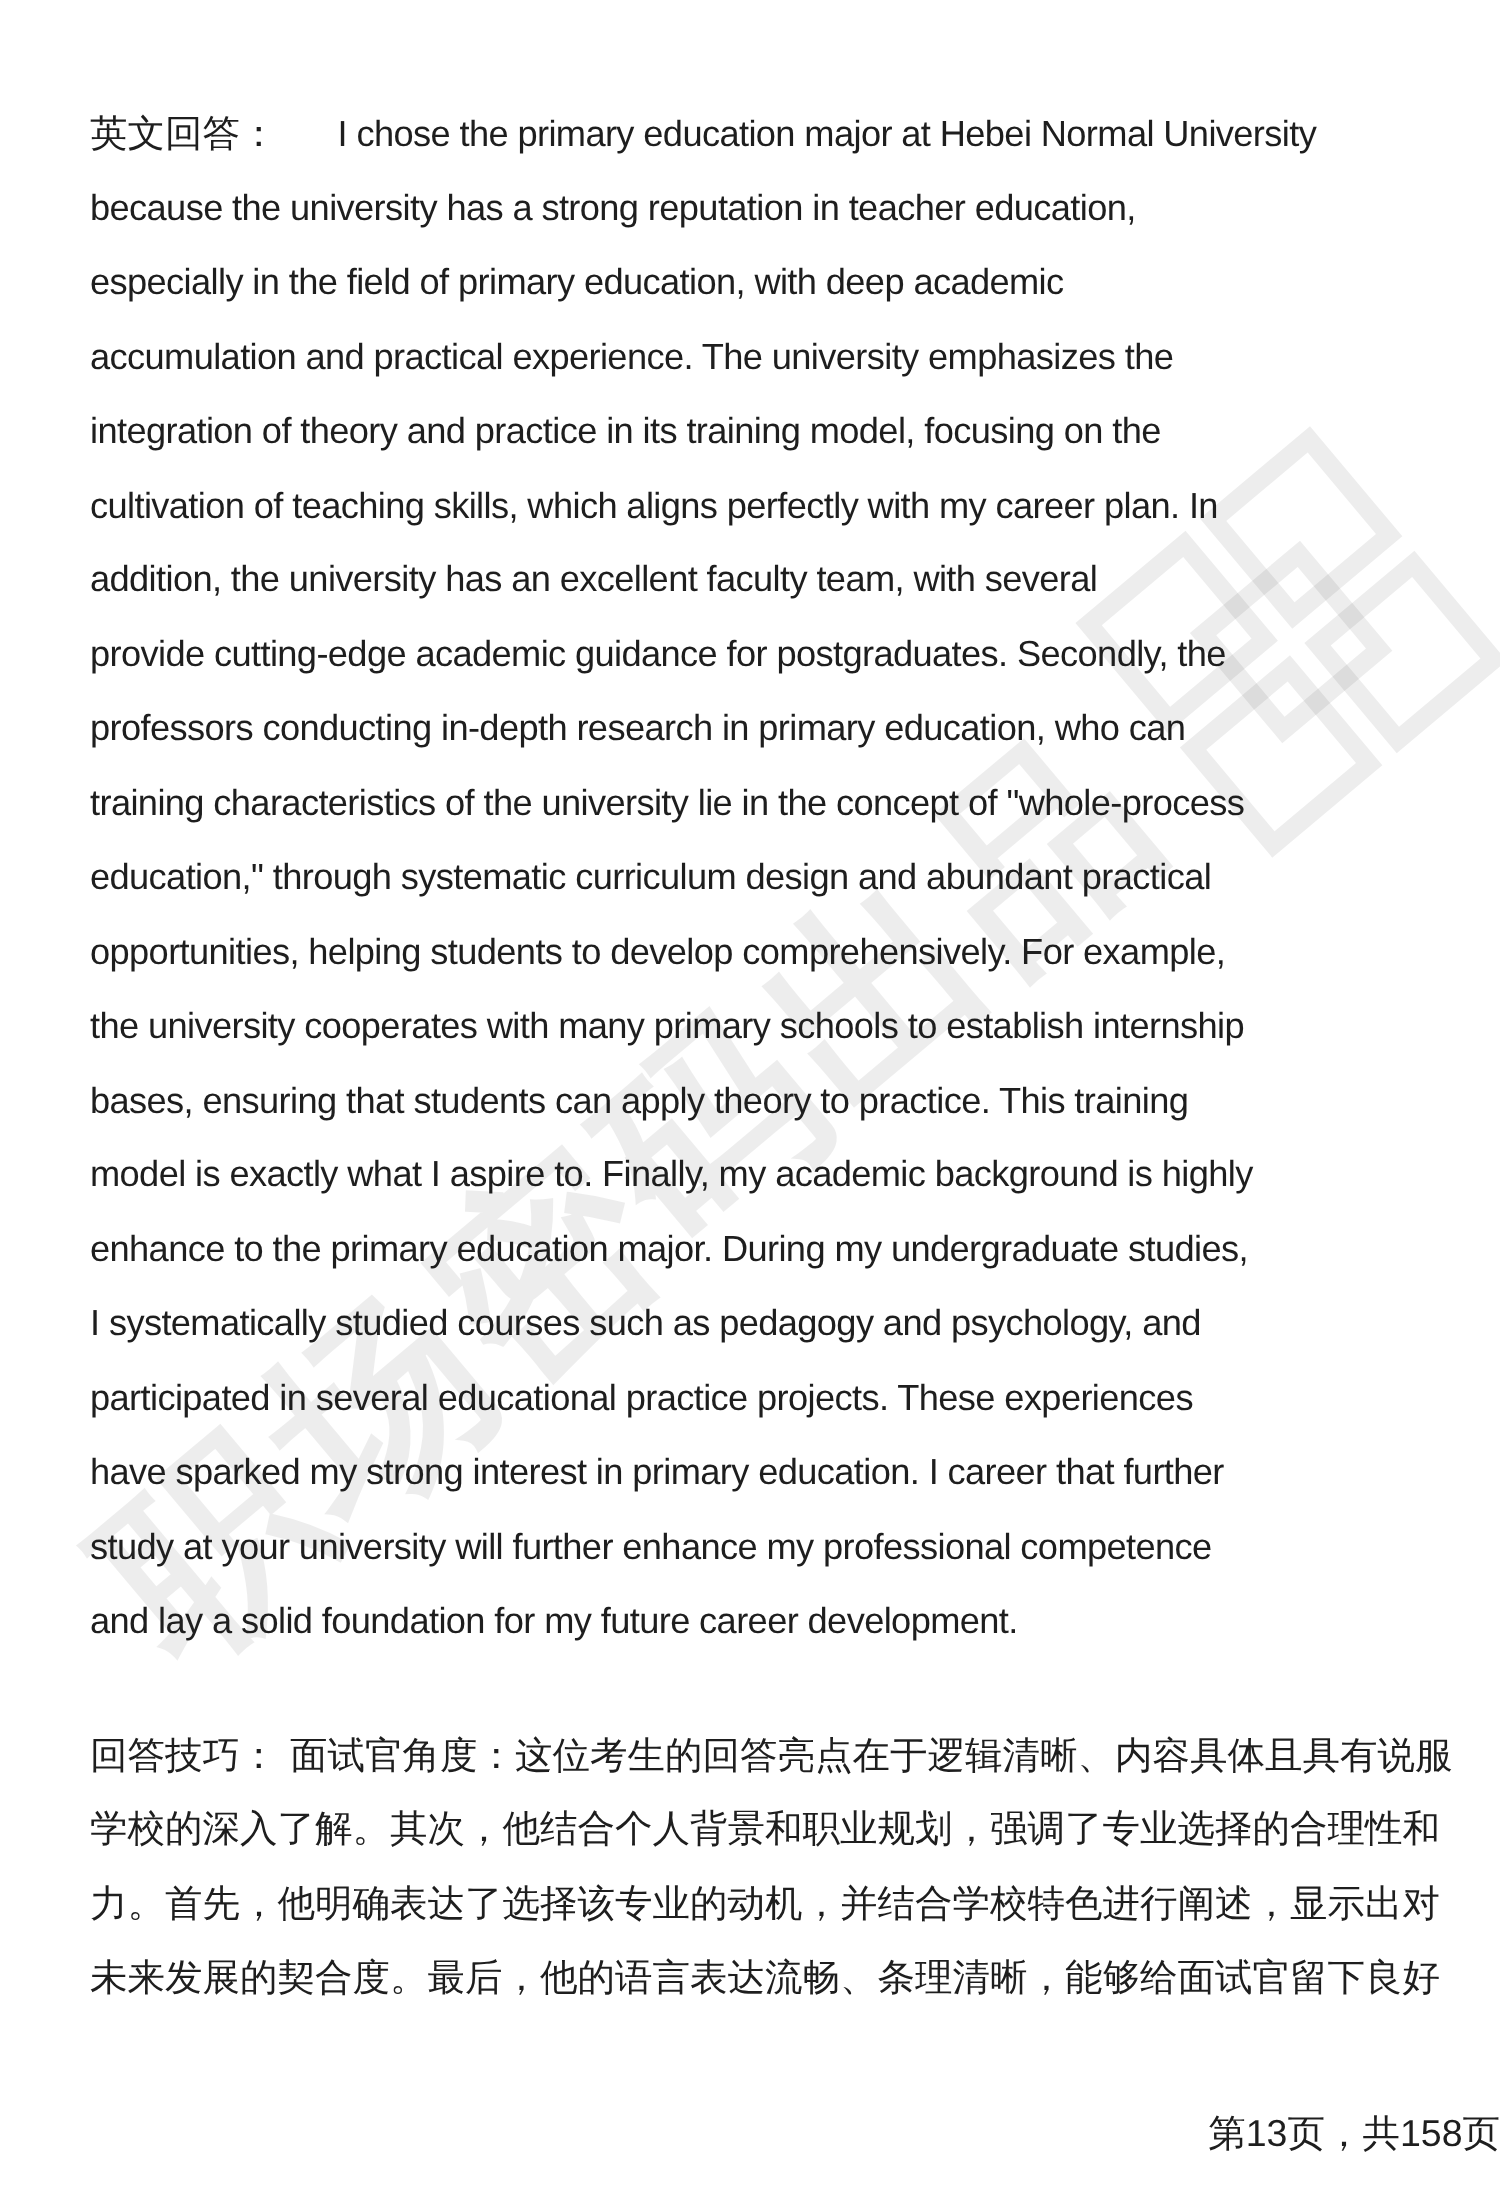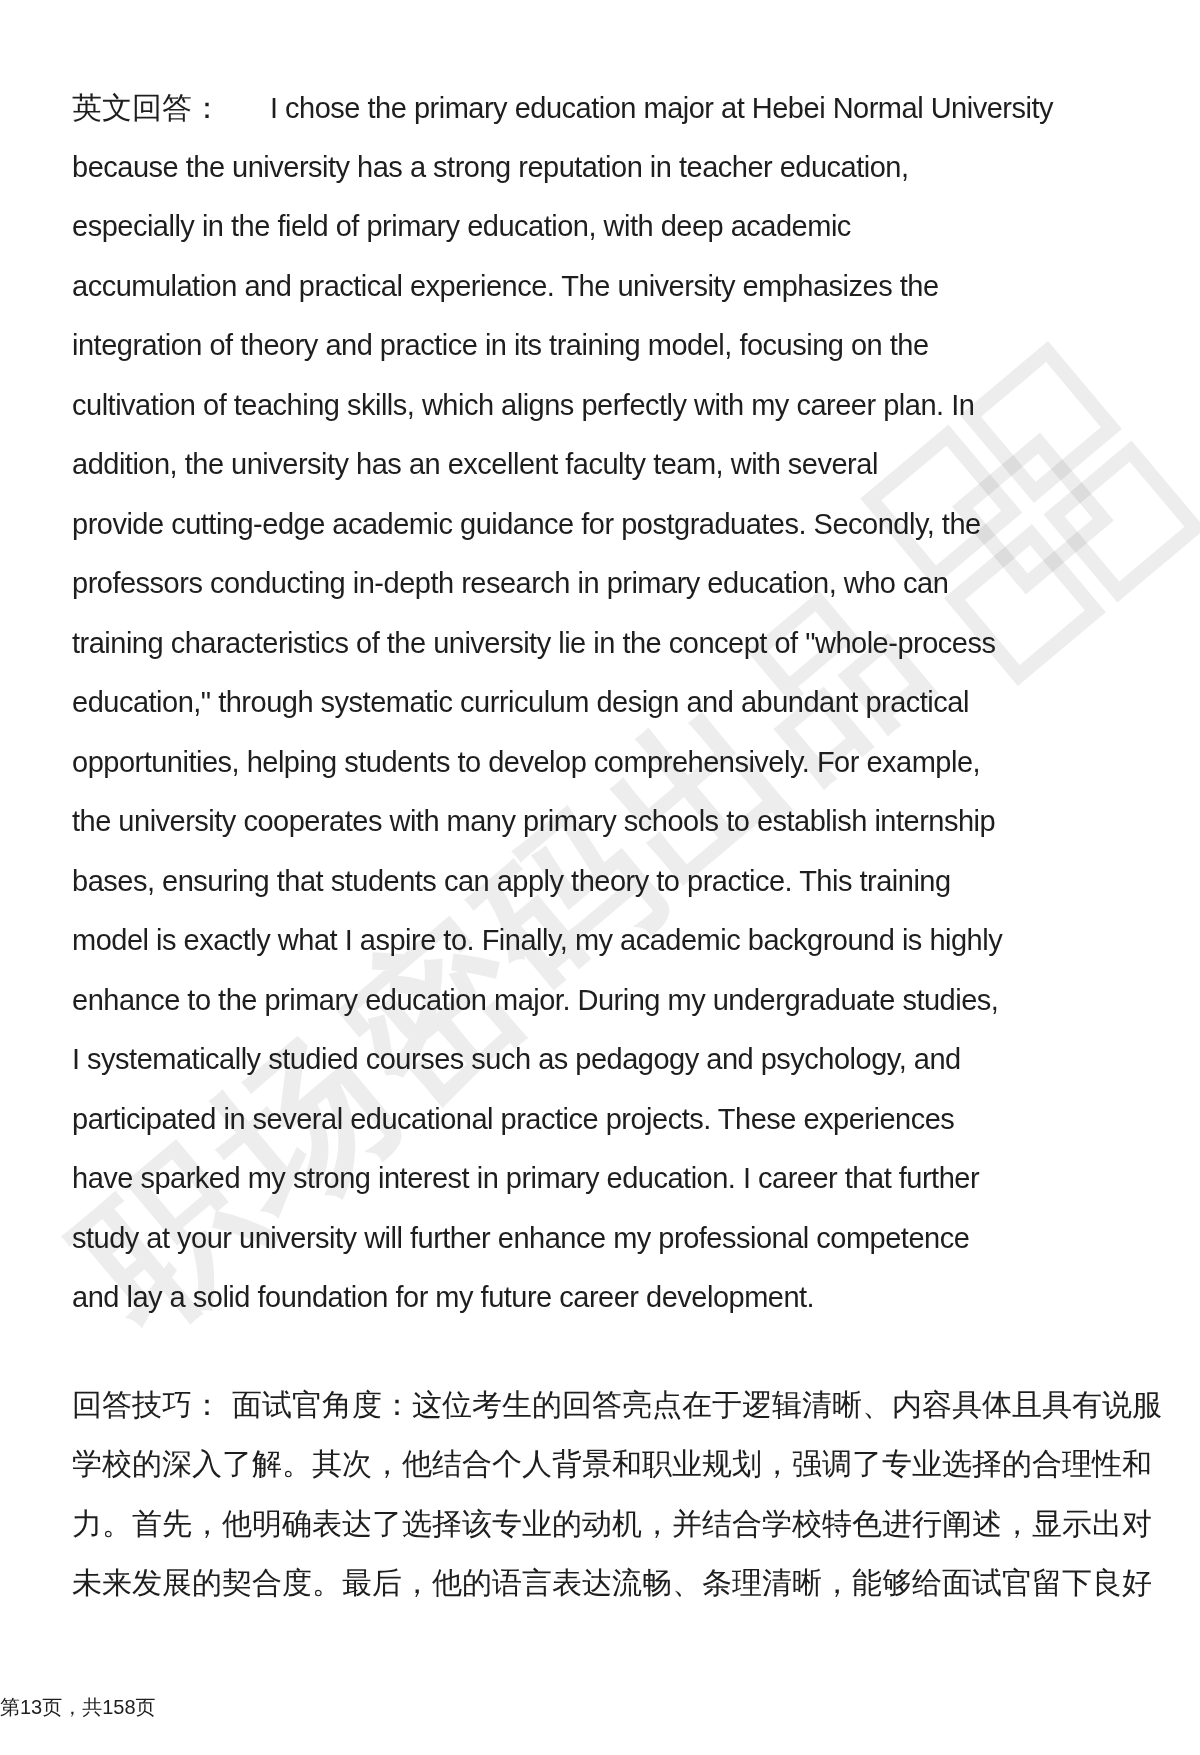--- a/index.html
+++ b/index.html
@@ -53,22 +53,22 @@
   .p-label.en { margin-right: 48px; }
   .p-label.cn { margin-right: 10px; margin-top: 28px; }
   .para-en { margin-top: 28px; }
   .para-en .line { font-size: 29px; letter-spacing: -0.5px; }
   .para-en .line.first-line { letter-spacing: 0; }
   .para-cn { margin-top: 47px; }
   .footer {
     position: absolute;
     left: 0; right: 0; top: 1678px;
     height: 59.5px; line-height: 59.5px;
-    text-align: left;
-    font-size: 20px;
+    text-align: right;
+    font-size: 30px;
     z-index: 1;
   }
 </style>
 </head>
 <body>
 
 <div class="page">
 
   <div class="watermark">
     <span class="wm-text">职场密码出品</span>

